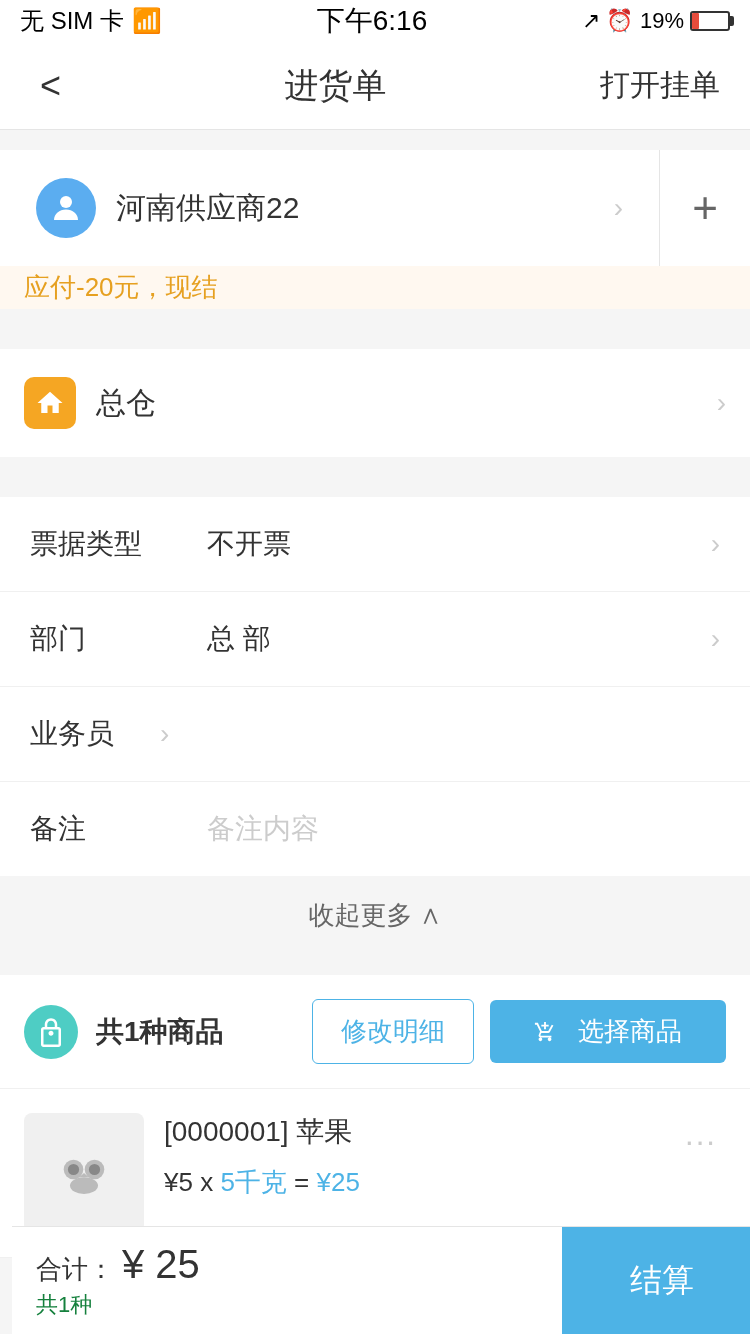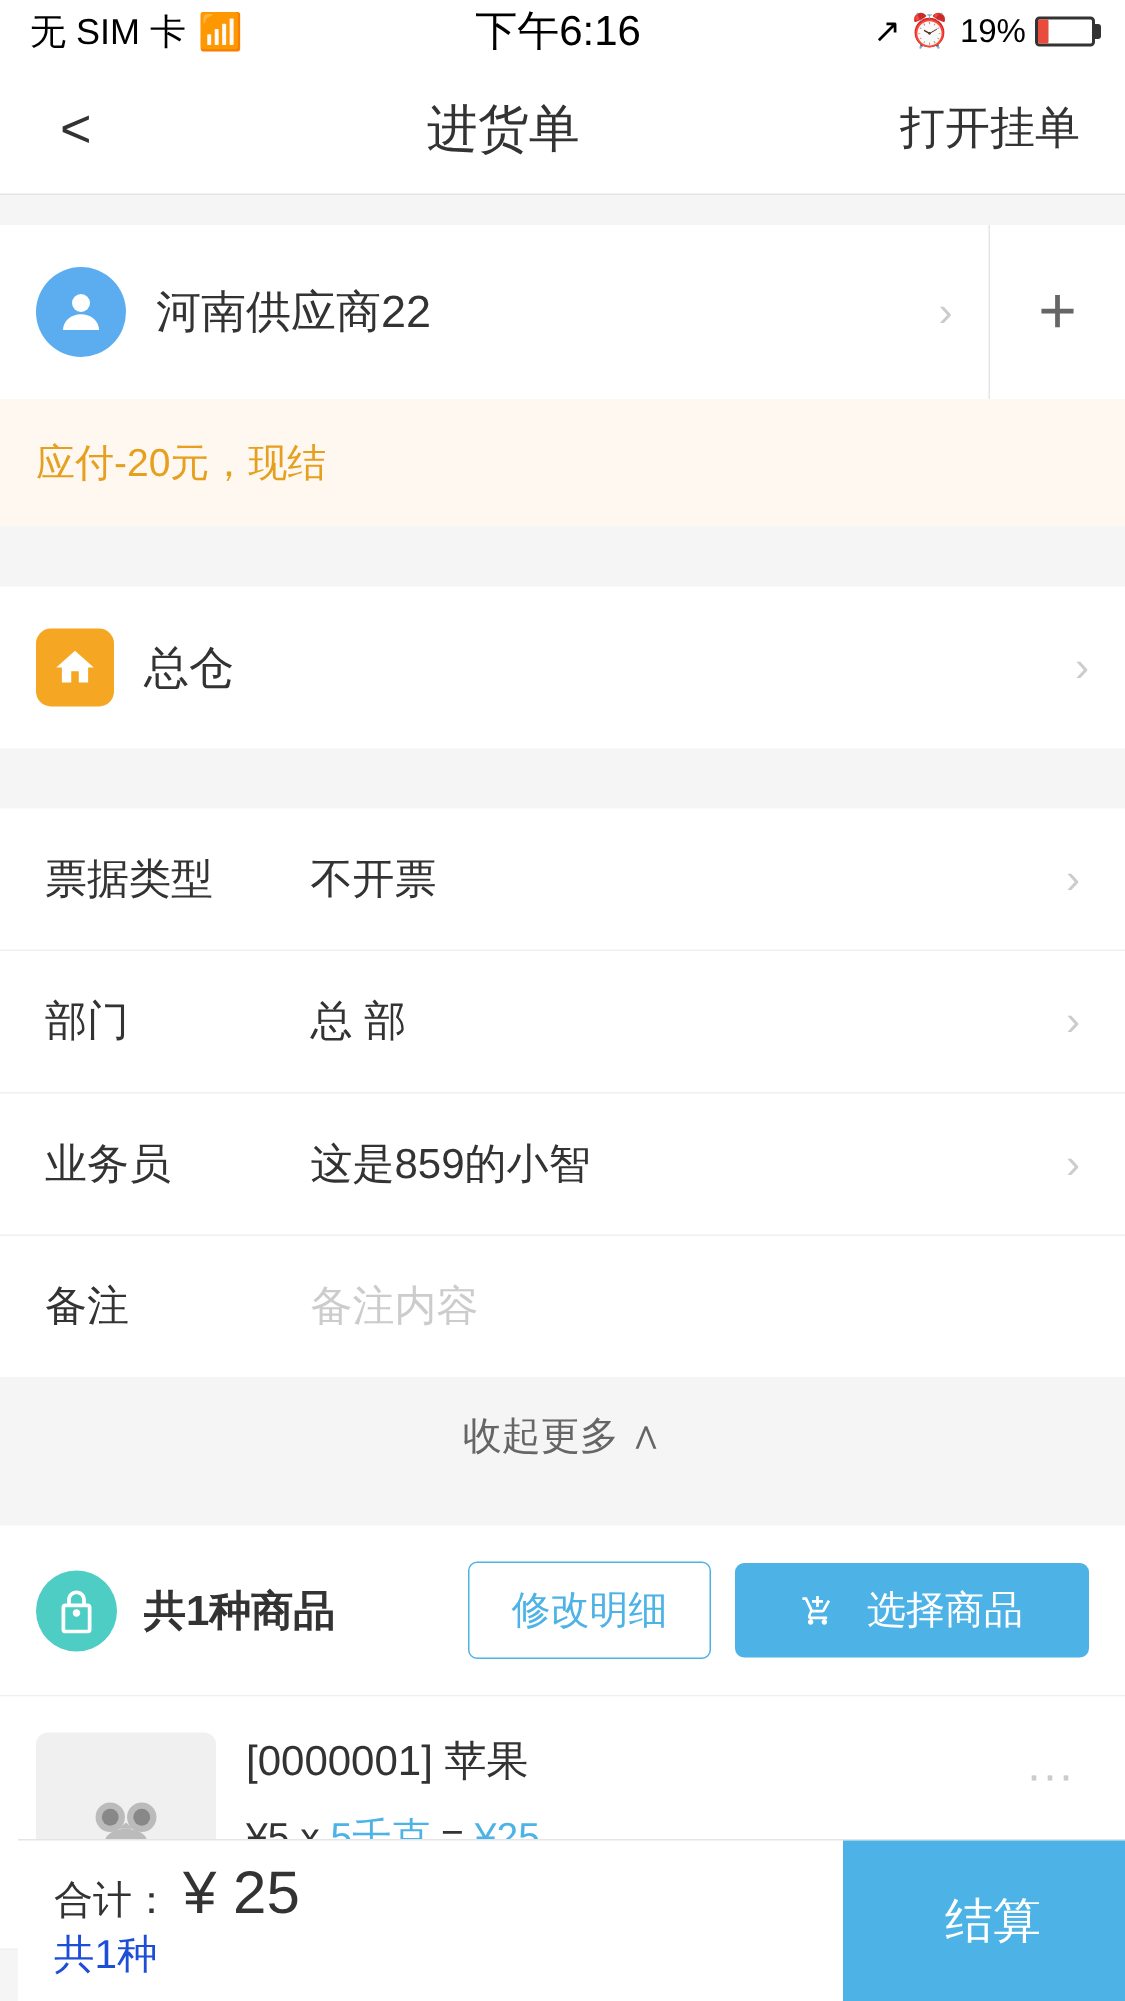--- a/index.html
+++ b/index.html
@@ -75,21 +75,21 @@
     .supplier-section {
       background: #fff;
       display: flex;
       align-items: stretch;
       border-bottom: none;
     }
     .supplier-main {
       flex: 1;
       display: flex;
       align-items: center;
-      padding: 28px 24px;
+      padding: 28px 36px;
       border-right: 1px solid #e5e5e5;
     }
     .supplier-avatar {
       width: 60px; height: 60px; border-radius: 50%; background: #5badf0;
       display: flex; align-items: center; justify-content: center;
       margin-right: 20px; flex-shrink: 0;
     }
     .supplier-avatar svg { width: 36px; height: 36px; fill: #fff; }
     .supplier-name {
       font-size: 30px;
@@ -107,21 +107,21 @@
       align-items: center;
       justify-content: center;
       font-size: 44px;
       color: #666;
       cursor: pointer;
     }
 
     
     .info-banner {
       background: #fff8f0;
-      padding: 25px 24px;
+      padding: 4px 24px;
       font-size: 26px;
       color: #e6a020;
     }
 
     
     .warehouse-section {
       background: #fff;
       margin-top: 20px;
     }
     .row-item {
@@ -266,21 +266,21 @@
       justify-content: center;
       padding: 0 24px;
     }
     .bottom-total-row {
       display: flex;
       align-items: baseline;
       gap: 8px;
     }
     .total-label { font-size: 26px; color: #333; }
     .total-amount { font-size: 40px; color: #333; font-weight: 500; }
-    .total-count { font-size: 27px; color: #1d4ed8; }
+    .total-count { font-size: 22px; color: #15803d; }
     .btn-pending {
       width: 200px;
       background: #f5a623;
       color: #fff;
       font-size: 32px;
       display: flex; align-items: center; justify-content: center;
       cursor: pointer;
     }
     .btn-checkout {
       width: 200px;
@@ -359,21 +359,20 @@
   </div>
 
   <div class="form-row">
     <span class="form-key">部门</span>
     <span class="form-value">总 部</span>
     <span class="form-chevron">›</span>
   </div>
 
   <div class="form-row">
     <span class="form-key">业务员</span>
-    <span class="form-value">这是859的小智</span>
     <span class="form-chevron">›</span>
   </div>
 
   <div class="form-row">
     <span class="form-key">备注</span>
     <span class="form-value placeholder">备注内容</span>
   </div>
 </div>
 
 <div class="collapse-row">收起更多 ∧</div>

